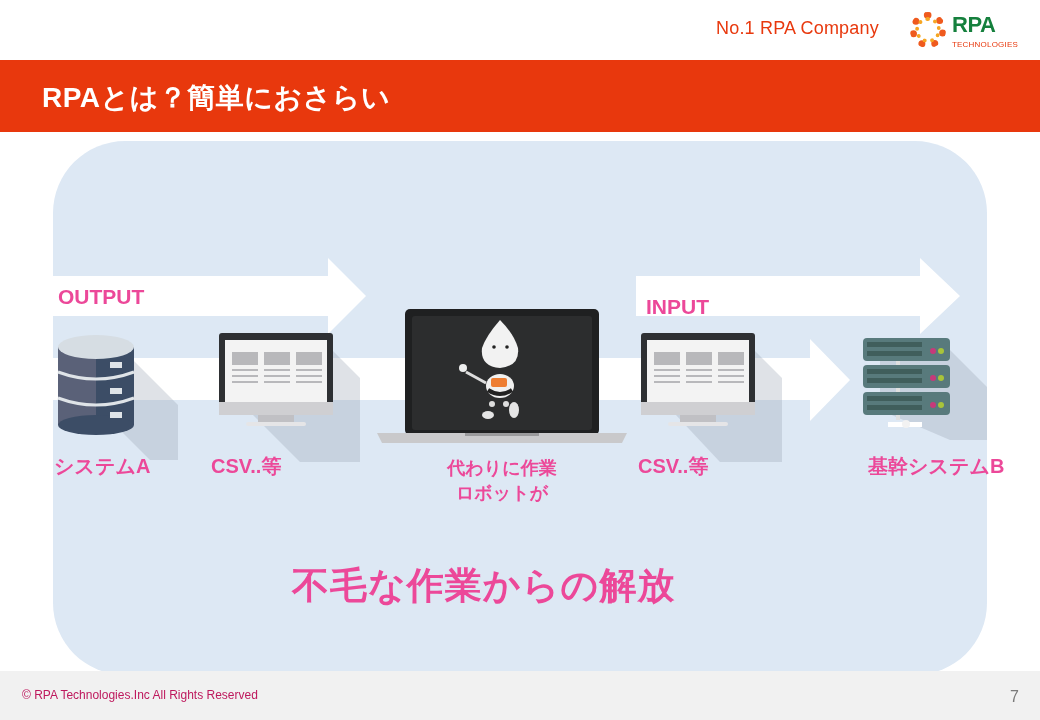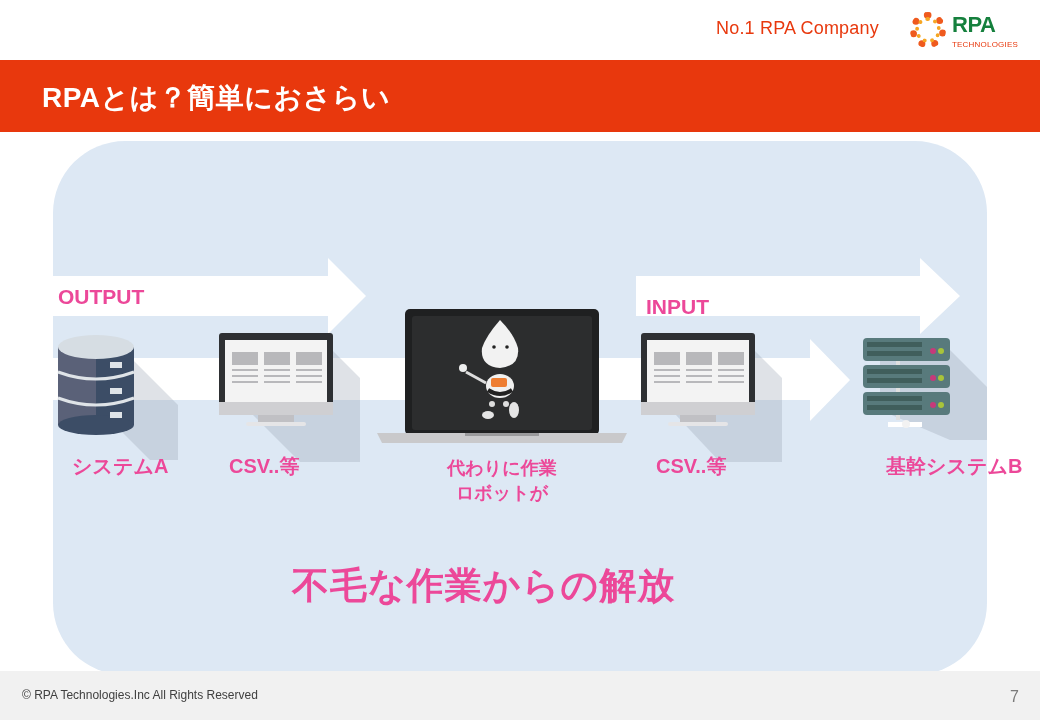--- a/index.html
+++ b/index.html
@@ -8,24 +8,24 @@
   .topbar-text { left:716px; top:18px; font-size:18px; color:#e8380d; letter-spacing:0.2px; }
   .logo { left:910px; top:10px; width:125px; height:40px; }
   .logo-ring { position:absolute; left:0; top:2px; width:36px; height:36px; border-radius:50%; border:7px dotted #ef5a1e; box-sizing:border-box; }
   .logo-ring2 { position:absolute; left:5px; top:7px; width:26px; height:26px; border-radius:50%; border:4px dotted #f6a623; box-sizing:border-box; }
   .logo-rpa { position:absolute; left:42px; top:2px; font-size:22px; font-weight:bold; color:#15803d; letter-spacing:-0.5px; }
   .logo-tech { position:absolute; left:42px; top:30px; font-size:8px; color:#e8380d; letter-spacing:0.2px; }
   .title-band { left:0; top:60px; width:1040px; height:72px; background:#e8380d; }
   .title-text { left:26px; top:79px; font-size:28px; font-weight:bold; color:#ffffff; letter-spacing:0.5px;margin-left:16px; }
   .panel { left:53px; top:141px; width:934px; height:534px; background:#dde8f4; border-radius:72px; }
   .footer { left:0; top:671px; width:1040px; height:49px; background:#f1f1f1; }
-  .footer-text { left:22px; top:688px; font-size:12px; color:#404040; }
+  .footer-text { left:22px; top:688px; font-size:12px; color:#be185d; }
   .page-num { left:1010px; top:688px; font-size:16px; color:#7a7a7a; }
   .orange { color:#ec4899; font-weight:bold; }
-  .lbl { font-size:20px;margin-left:18px; }
+  .lbl { font-size:20px; }
   .shadow { background:rgba(150,160,175,0.35); }
 </style>
 </head>
 <body>
 
 <div class="abs topbar-text">No.1 RPA Company</div>
 <div class="abs logo">
   <div class="logo-ring"></div>
   <div class="logo-ring2"></div>
   <div class="logo-rpa">RPA</div>

